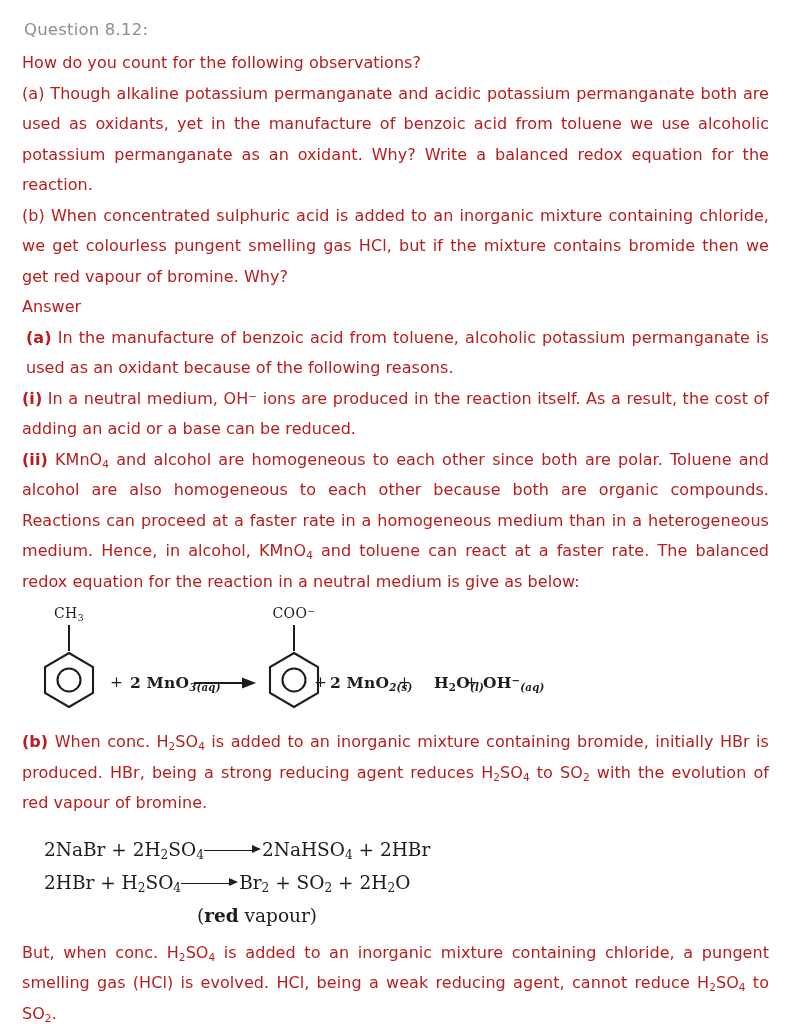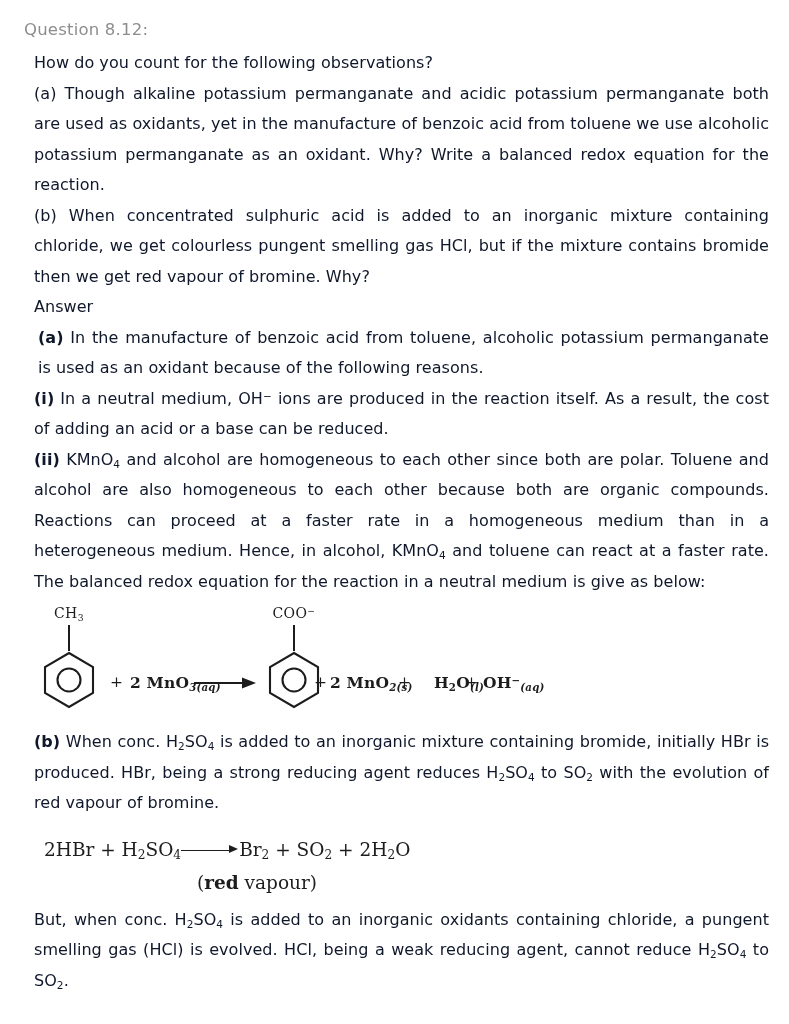--- a/index.html
+++ b/index.html
@@ -27,23 +27,23 @@
     color: #8d8d8d;
     letter-spacing: 0.2px;
     margin: 6px 0 9px 2px;
     font-weight: 400;
   }
   .para {
     font-size: 16px;
     line-height: 30.5px;
     text-align: justify;
     text-justify: inter-word;
-    margin: 0 0 0 12px;
+    margin: 0 0 0 0;
     padding: 0 0px 0 0;
-    color: #0f172a;
+    color: #b91c1c;
     letter-spacing: 0.05px;
   }
   .para.nojust {
     text-align: left;
   }
   .lead {
     font-weight: bold;
   }
   .indent-sm {
     padding-left: 4px;
@@ -212,22 +212,23 @@
 
     <div class="scheme-text" style="left: 443px; top: 68px;">+</div>
     <div class="scheme-text" style="left: 461px; top: 68px; font-weight: bold;"><span>OH</span><sup>−</sup><sub style="font-style: italic;">(aq)</sub></div>
 
   </div>
 
   <div class="para"><span class="lead">(b)</span> <span>When conc. H</span><sub>2</sub><span>SO</span><sub>4</sub><span> is added to an inorganic mixture containing bromide, initially HBr is produced. HBr, being a strong reducing agent reduces H</span><sub>2</sub><span>SO</span><sub>4</sub><span> to SO</span><sub>2</sub><span> with the evolution of red vapour of bromine.</span></div>
 
   <div class="eqblock">
 
+    <div class="eqline"><span>2NaBr + 2H</span><sub>2</sub><span>SO</span><sub>4</sub><span class="arr"><span class="shaft"></span><span class="head"></span></span><span>2NaHSO</span><sub>4</sub><span> + 2HBr</span></div>
 
     <div class="eqline"><span>2HBr + H</span><sub>2</sub><span>SO</span><sub>4</sub><span class="arr"><span class="shaft"></span><span class="head"></span></span><span>Br</span><sub>2</sub><span> + SO</span><sub>2</sub><span> + 2H</span><sub>2</sub><span>O</span></div>
 
     <div class="eqline redvapour"><span>(</span><span class="bold">red</span><span> vapour)</span></div>
 
   </div>
 
-  <div class="para"><span>But, when conc. H</span><sub>2</sub><span>SO</span><sub>4</sub><span> is added to an inorganic oxidants containing chloride, a pungent smelling gas (HCl) is evolved. HCl, being a weak reducing agent, cannot reduce H</span><sub>2</sub><span>SO</span><sub>4</sub><span> to SO</span><sub>2</sub><span>.</span></div>
+  <div class="para"><span>But, when conc. H</span><sub>2</sub><span>SO</span><sub>4</sub><span> is added to an inorganic mixture containing chloride, a pungent smelling gas (HCl) is evolved. HCl, being a weak reducing agent, cannot reduce H</span><sub>2</sub><span>SO</span><sub>4</sub><span> to SO</span><sub>2</sub><span>.</span></div>
 
 </div>
 
 </body></html>

